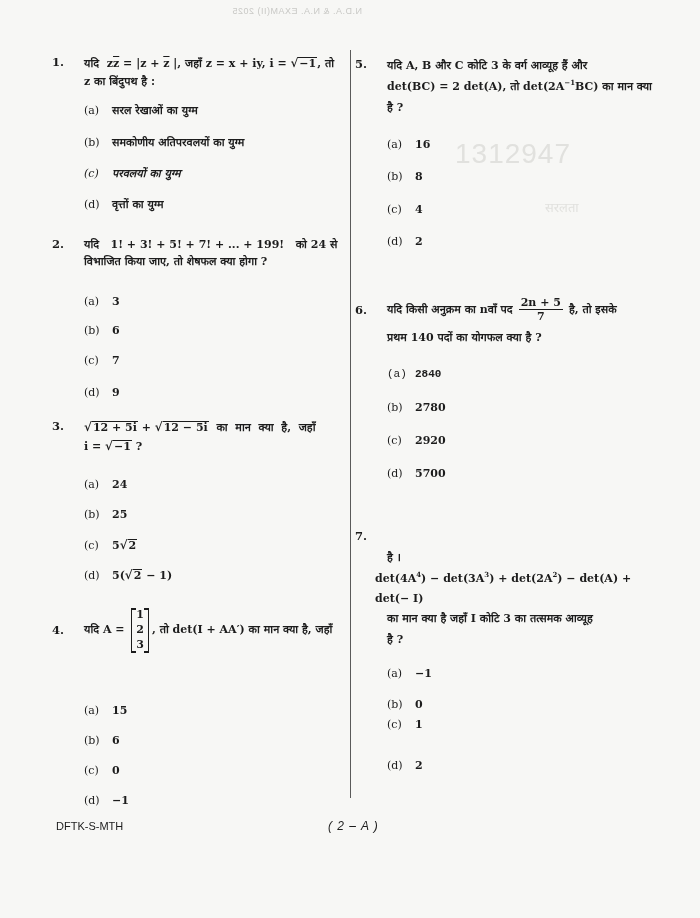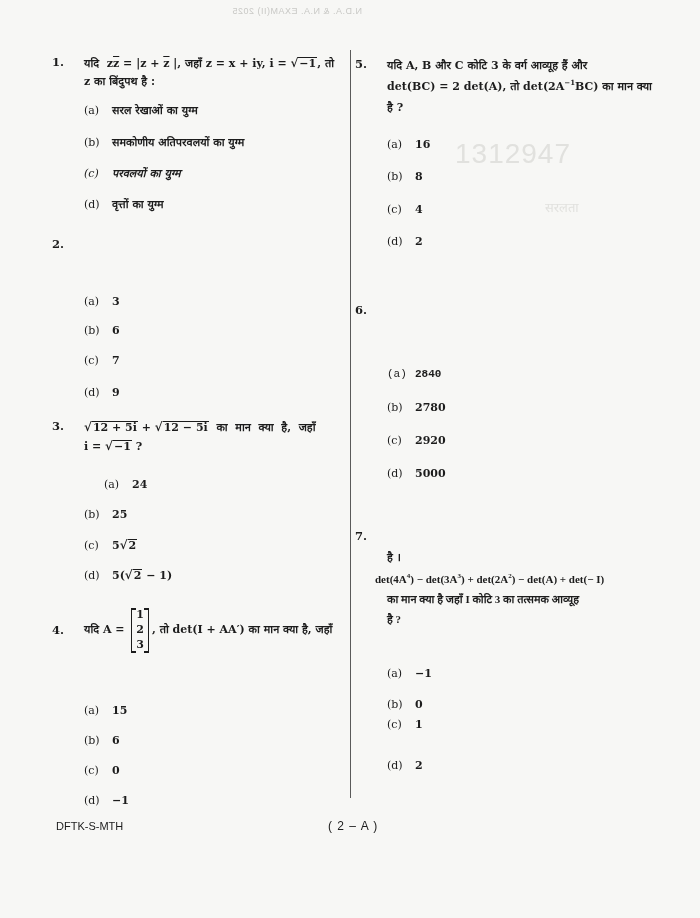--- a/index.html
+++ b/index.html
@@ -40,21 +40,21 @@
     }
     .matrix::before, .matrix::after {
       content: ""; position: absolute; left: -1px; right: -1px; height: 0;
     }
     .matrix .cell { display: block; }
     .mb-tl, .mb-bl, .mb-tr, .mb-br { position: absolute; width: 4px; height: 1.5px; background: #1c1c1c; }
     .mb-tl { left: 0; top: 0; } .mb-bl { left: 0; bottom: 0; }
     .mb-tr { right: 0; top: 0; } .mb-br { right: 0; bottom: 0; }
     sup { font-size: 7px; vertical-align: super; line-height: 0; }
     .footer-code { position: absolute; left: 56px; top: 820px; font-size: 11px; font-family: "Liberation Sans", sans-serif; }
-    .footer-page { position: absolute; left: 328px; top: 819px; font-size: 12px; font-family: "Liberation Sans", sans-serif; letter-spacing: 1px; }
+    .footer-page { position: absolute; left: 328px; top: 819px; font-size: 12px; font-family: "Liberation Sans", sans-serif; letter-spacing: 1px; font-style: italic; }
     .overline { text-decoration: overline; }
   </style>
 </head>
 <body>
 
 <div class="page">
 
   <div class="ghost-header">N.D.A. &amp; N.A. EXAM(II) 2025</div>
   <div class="ghost big">1312947</div>
   <div class="ghost small">सरलता</div>
@@ -68,33 +68,37 @@
       <span>z का बिंदुपथ है :</span>
     </div>
     <div class="opt" style="top:48px;"><span class="lbl">(a)</span><span>सरल रेखाओं का युग्म</span></div>
     <div class="opt" style="top:80px;"><span class="lbl">(b)</span><span>समकोणीय अतिपरवलयों का युग्म</span></div>
     <div class="opt" style="top:111px;font-style:italic;"><span class="lbl">(c)</span><span>परवलयों का युग्म</span></div>
     <div class="opt" style="top:142px;"><span class="lbl">(d)</span><span>वृत्तों का युग्म</span></div>
   </div>
 
   <div class="q" style="left:52px; top:236px; width:296px;">
     <span class="qnum">2.</span>
+    <div class="qtext">
+      <span style="white-space:pre">यदि   1! + 3! + 5! + 7! + ... + 199!   को 24 से</span><br>
+      <span>विभाजित किया जाए, तो शेषफल क्या होगा ?</span>
+    </div>
     <div class="opt" style="top:57px;"><span class="lbl">(a)</span><span>3</span></div>
     <div class="opt" style="top:86px;"><span class="lbl">(b)</span><span>6</span></div>
     <div class="opt" style="top:116px;"><span class="lbl">(c)</span><span>7</span></div>
     <div class="opt" style="top:148px;"><span class="lbl">(d)</span><span>9</span></div>
   </div>
 
   <div class="q" style="left:52px; top:418px; width:296px;">
     <span class="qnum">3.</span>
     <div class="qtext">
       <span class="sqrt-sym">√</span><span class="sqrt">12 + 5i</span><span> + </span><span class="sqrt-sym">√</span><span class="sqrt">12 − 5i</span><span style="white-space:pre">  का  मान  क्या  है,  जहाँ</span><br>
       <span>i = </span><span class="sqrt-sym">√</span><span class="sqrt">−1</span><span> ?</span>
     </div>
-    <div class="opt" style="top:58px;margin-left:20px;"><span class="lbl">(a)</span><span>24</span></div>
+    <div class="opt" style="top:58px;"><span class="lbl">(a)</span><span>24</span></div>
     <div class="opt" style="top:88px;"><span class="lbl">(b)</span><span>25</span></div>
     <div class="opt" style="top:118px;"><span class="lbl">(c)</span><span>5</span><span class="sqrt-sym">√</span><span class="sqrt">2</span><span></span></div>
     <div class="opt" style="top:148px;"><span class="lbl">(d)</span><span>5(</span><span class="sqrt-sym">√</span><span class="sqrt">2</span><span> − 1)</span></div>
   </div>
 
   <div class="q" style="left:52px; top:608px; width:296px;">
     <span class="qnum" style="top:14px;">4.</span>
     <div class="qtext">
       <span>यदि A = </span><span class="matrix">
         <i class="mb-tl"></i><i class="mb-bl"></i><i class="mb-tr"></i><i class="mb-br"></i>
@@ -117,36 +121,40 @@
       <span>है ?</span>
     </div>
     <div class="opt" style="top:80px;"><span class="lbl">(a)</span><span>16</span></div>
     <div class="opt" style="top:112px;"><span class="lbl">(b)</span><span>8</span></div>
     <div class="opt" style="top:145px;"><span class="lbl">(c)</span><span>4</span></div>
     <div class="opt" style="top:177px;"><span class="lbl">(d)</span><span>2</span></div>
   </div>
 
   <div class="q" style="left:355px; top:296px; width:300px;">
     <span class="qnum" style="top:6px;">6.</span>
+    <div class="qtext">
+      <span>यदि किसी अनुक्रम का nवाँ पद</span><span class="frac"><span class="num">2n + 5</span><span class="den">7</span></span><span>है, तो इसके</span>
+      <div style="margin-top:6px;">प्रथम 140 पदों का योगफल क्या है ?</div>
+    </div>
     <div class="opt" style="top:70px;font-family:Liberation Mono, monospace;"><span class="lbl">(a)</span><span>2840</span></div>
     <div class="opt" style="top:103px;"><span class="lbl">(b)</span><span>2780</span></div>
     <div class="opt" style="top:136px;"><span class="lbl">(c)</span><span>2920</span></div>
-    <div class="opt" style="top:169px;"><span class="lbl">(d)</span><span>5000</span></div>
+    <div class="opt" style="top:169px;"><span class="lbl">(d)</span><span>5700</span></div>
   </div>
 
   <div class="q" style="left:355px; top:528px; width:300px;">
     <span class="qnum">7.</span>
     <div class="qtext" style="line-height:1.85;">
       <br>
       <span>है ।</span>
     </div>
-    <div style="margin-left:20px; font-weight:bold; line-height:1.85;font-family:Liberation Serif, serif;">
+    <div style="margin-left:20px; font-weight:bold; line-height:1.85;">
       <span>det(4A</span><sup>4</sup><span>) − det(3A</span><sup>3</sup><span>) + det(2A</span><sup>2</sup><span>) − det(A) + det(− I)</span>
     </div>
-    <div class="qtext" style="line-height:1.85;font-family:Liberation Serif, serif;">
+    <div class="qtext" style="line-height:1.85;">
       <span>का मान क्या है जहाँ I कोटि 3 का तत्समक आव्यूह</span><br>
       <span>है ?</span>
     </div>
     <div class="opt" style="top:137px;"><span class="lbl">(a)</span><span>−1</span></div>
     <div class="opt" style="top:168px;"><span class="lbl">(b)</span><span>0</span></div>
     <div class="opt" style="top:188px;"><span class="lbl">(c)</span><span>1</span></div>
     <div class="opt" style="top:229px;"><span class="lbl">(d)</span><span>2</span></div>
   </div>
 
   <div class="footer-code">DFTK-S-MTH</div>

